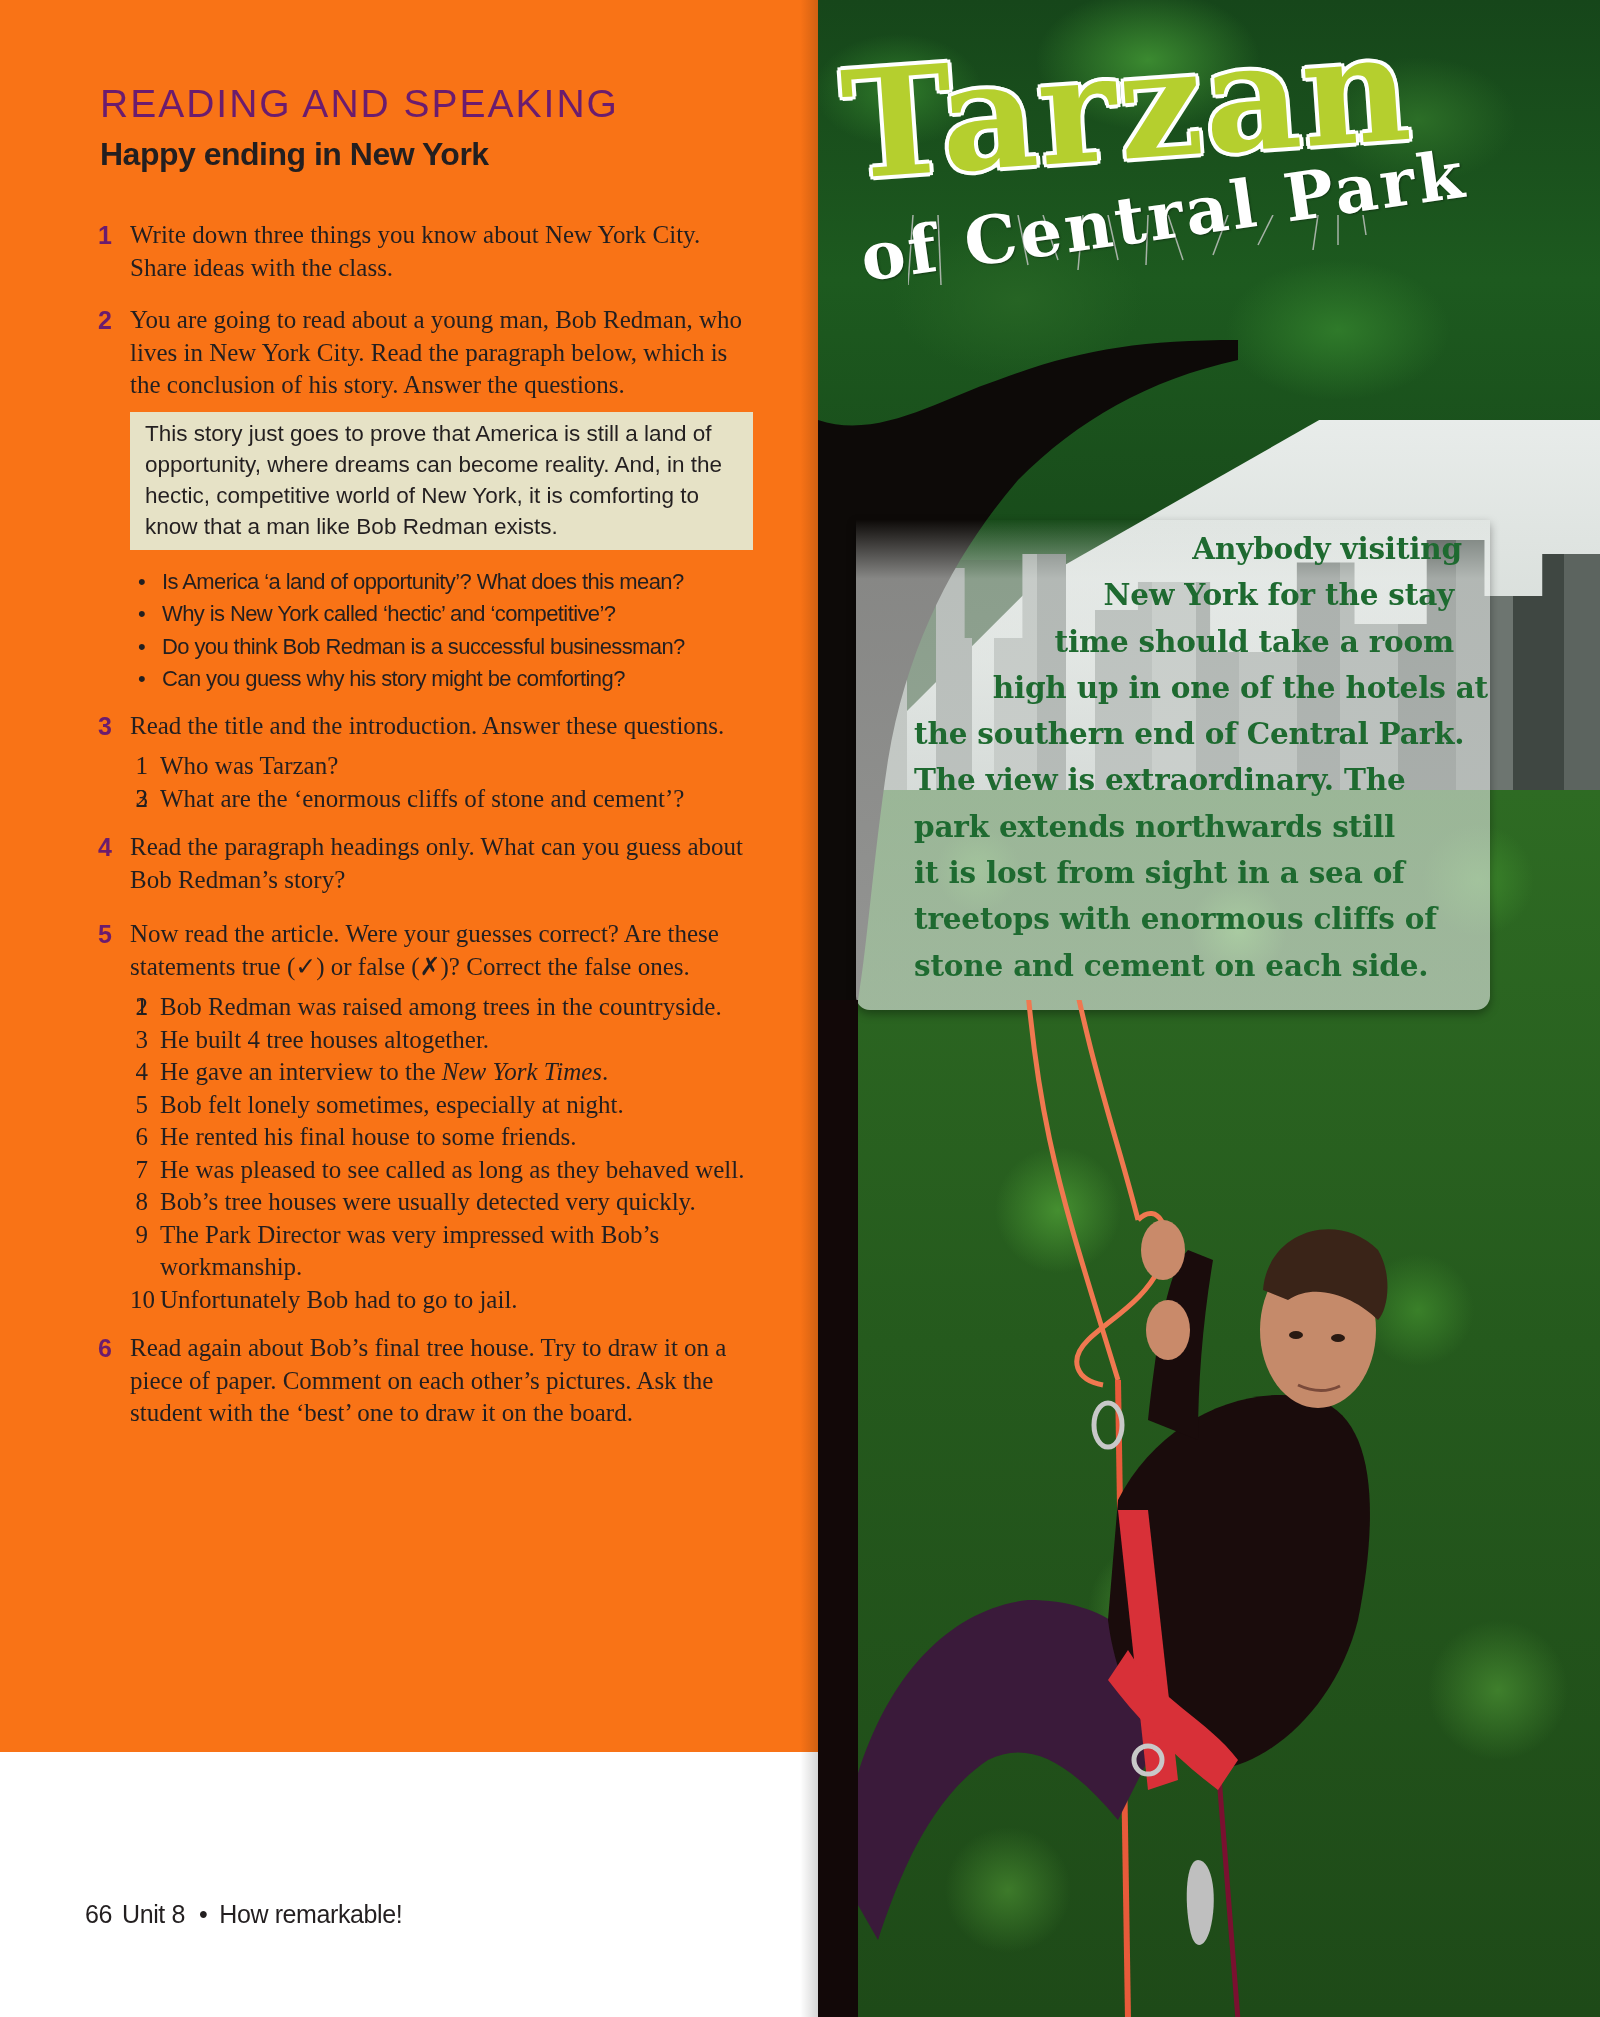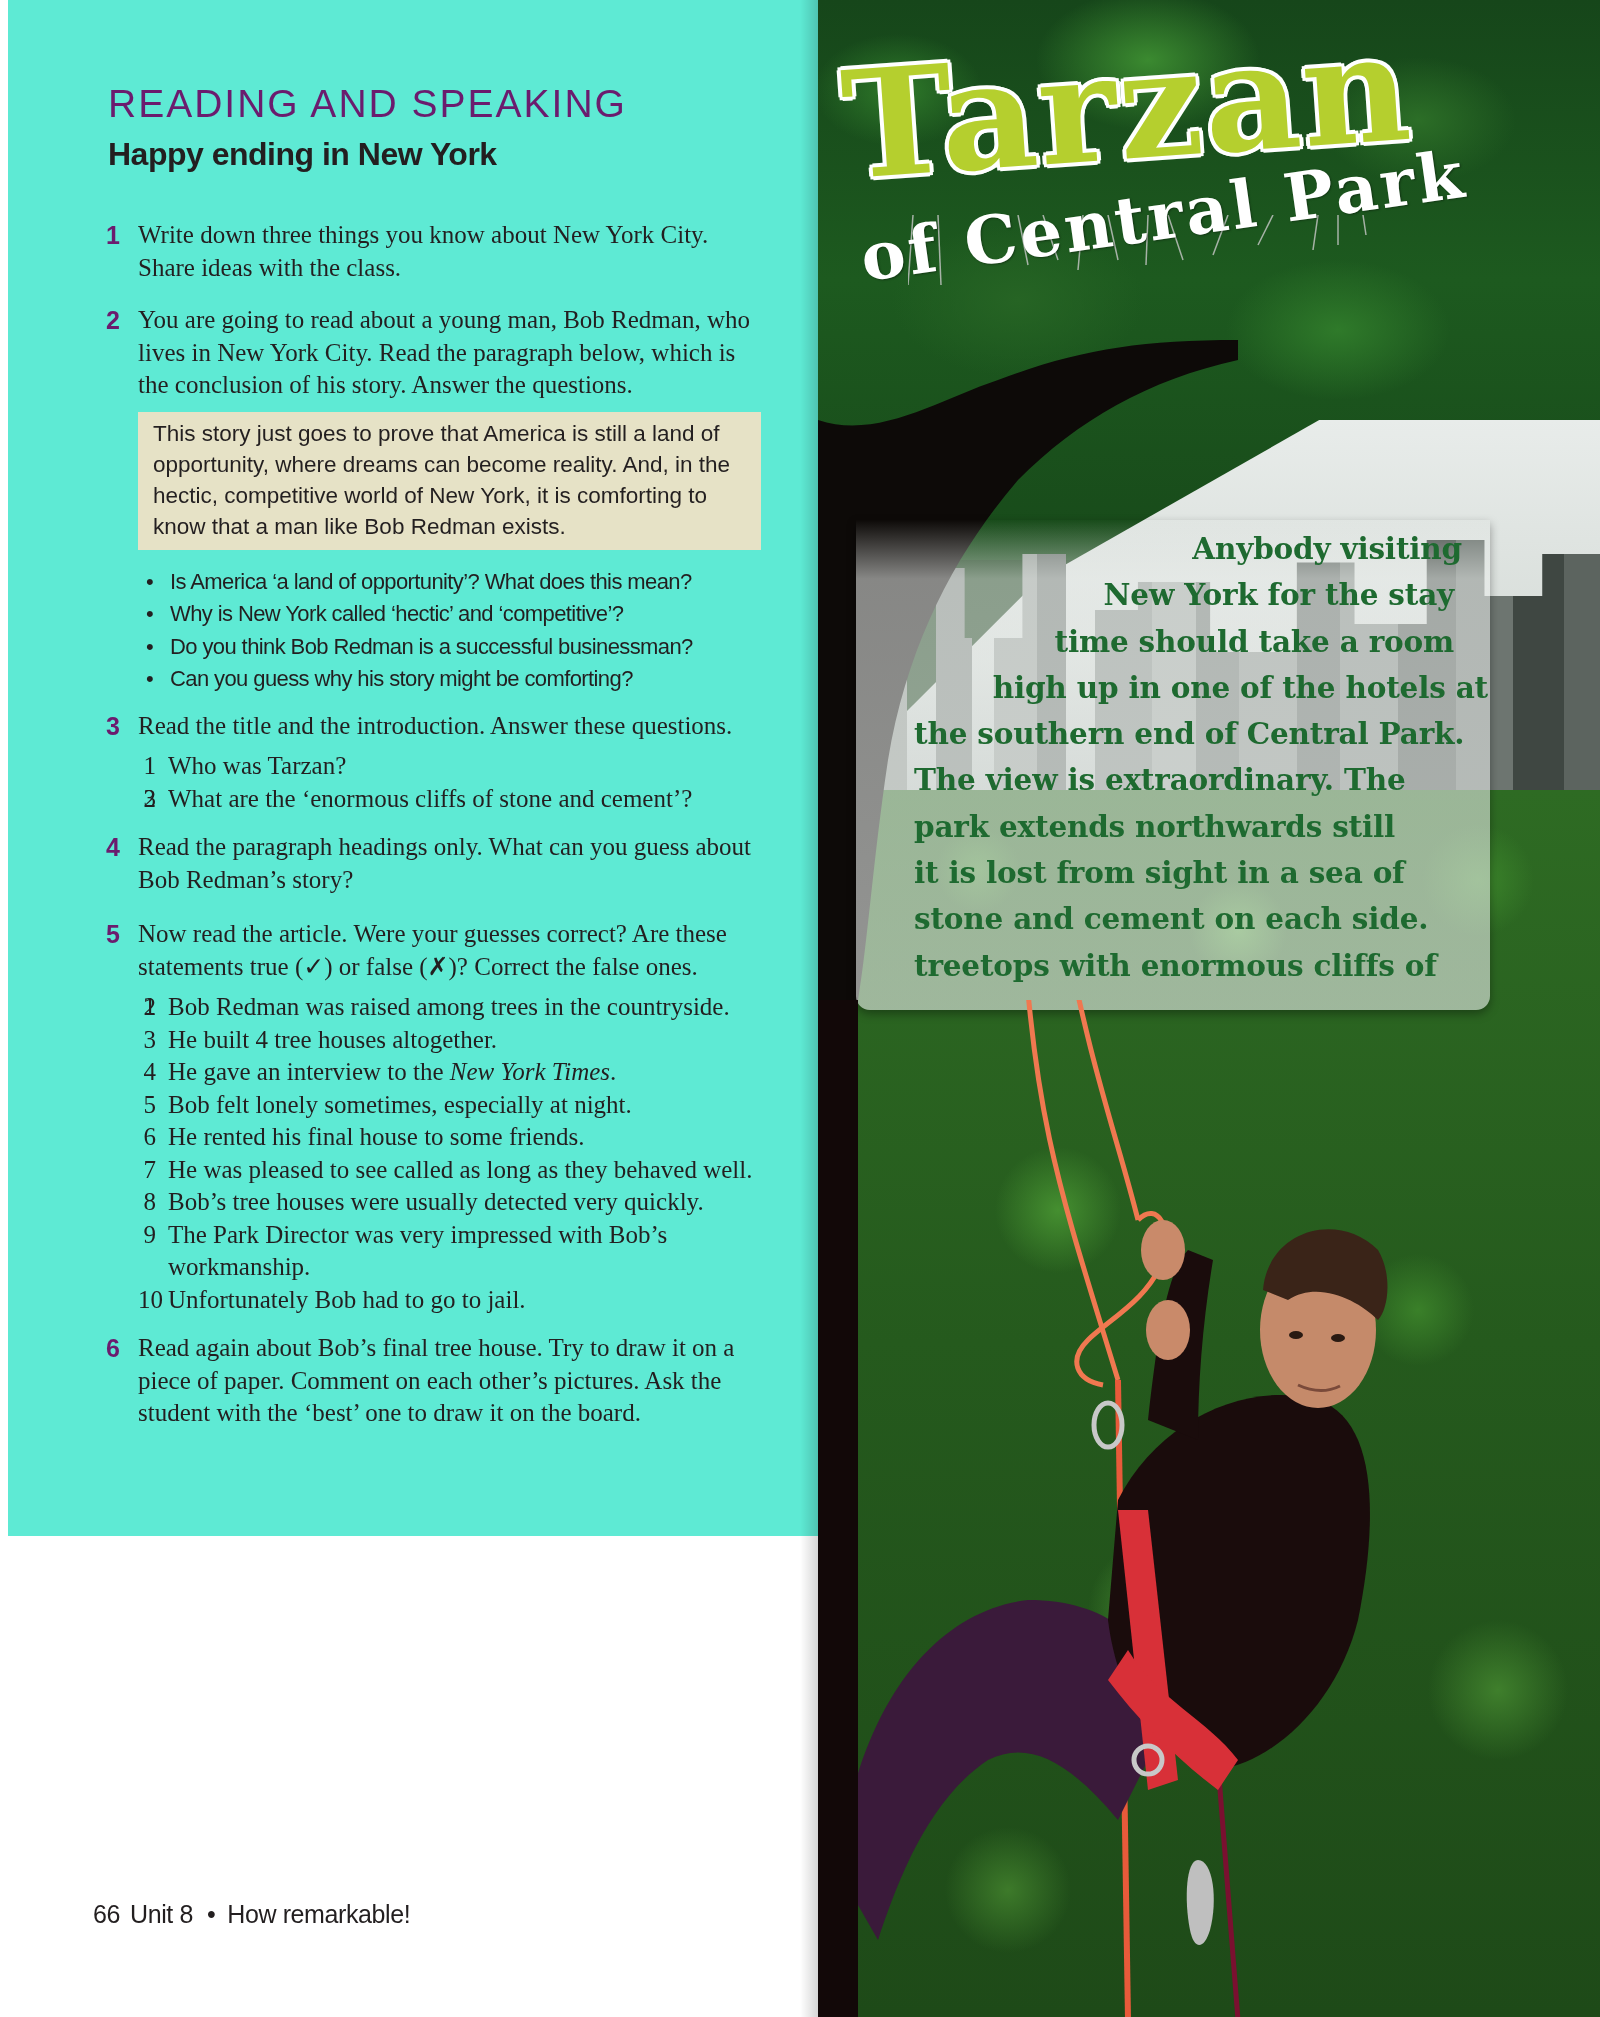--- a/index.html
+++ b/index.html
@@ -3,21 +3,21 @@
   <meta charset="utf-8">
   <style>
     html, body { margin: 0; padding: 0; }
     body {
       width: 1600px; height: 2017px; position: relative; overflow: hidden;
       background: #ffffff;
       font-family: "Liberation Serif", serif;
       color: #231f20;
     }
     
-    .left { position: absolute; left: 8px; top: 0; width: 818px; height: 1536px; background: #5eead4; }
+    .left { position: absolute; left: 0; top: 0; width: 818px; height: 1752px; background: #f97316; }
     .section-title {
       position: absolute; left: 100px; top: 82px;
       font-family: "Liberation Sans", sans-serif; font-size: 39px; letter-spacing: 2px;
       color: #6b1c6e; margin: 0; font-weight: normal;
     }
     .section-subtitle {
       position: absolute; left: 100px; top: 136px;
       font-family: "Liberation Sans", sans-serif; font-size: 32px; color: #231f20; margin: 0;
       letter-spacing: -0.5px;
     }
@@ -217,22 +217,22 @@
   <div class="intro-box"></div>
   <p class="intro-text">
     <span class="l" style="padding-right:32px;">Anybody visiting</span>
     <span class="l" style="padding-right:40px;">New York for the stay</span>
     <span class="l" style="padding-right:40px;">time should take a room</span>
     <span class="l" style="padding-right:6px;">high up in one of the hotels at</span>
     <span class="l left-align">the southern end of Central Park.</span>
     <span class="l left-align">The view is extraordinary. The</span>
     <span class="l left-align">park extends northwards still</span>
     <span class="l left-align">it is lost from sight in a sea of</span>
+    <span class="l left-align">treetops with enormous cliffs of</span>
     <span class="l left-align">stone and cement on each side.</span>
-    <span class="l left-align">treetops with enormous cliffs of</span>
   </p>
 
   <svg class="climber" viewBox="0 0 782 1017">
 
     <path d="M205,-80 C215,120 245,200 300,380" stroke="#f07850" stroke-width="5" fill="none"></path>
     <path d="M245,-80 C270,60 300,140 320,220" stroke="#f07850" stroke-width="5" fill="none"></path>
     <path d="M320,220 C340,200 355,230 345,260 C330,300 290,320 270,340 C250,360 258,380 285,385" stroke="#f07850" stroke-width="5" fill="none"></path>
     <path d="M300,380 L310,1020" stroke="#e85a3a" stroke-width="6" fill="none"></path>
     <path d="M395,700 C405,820 410,900 420,1020" stroke="#7a1030" stroke-width="5" fill="none"></path>
 

